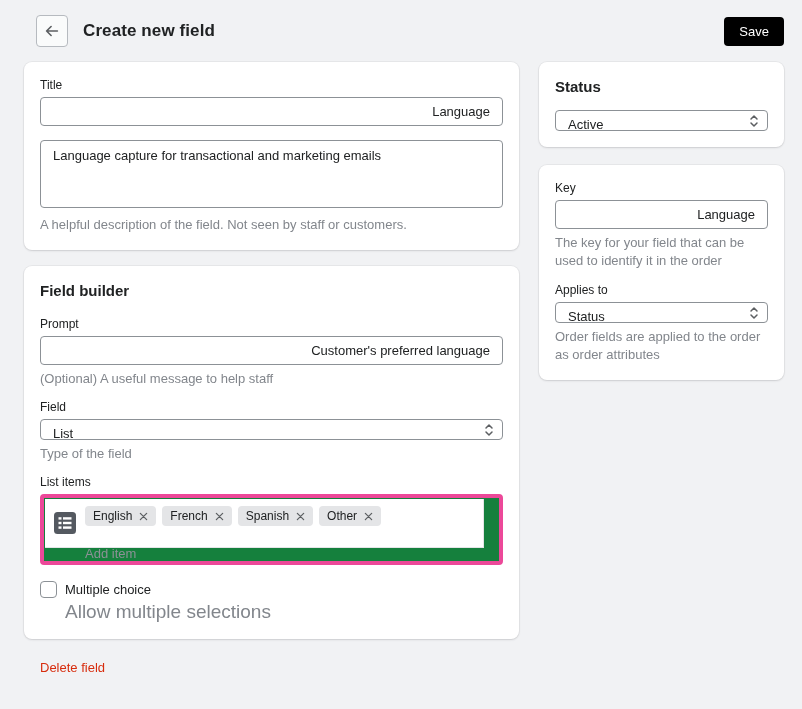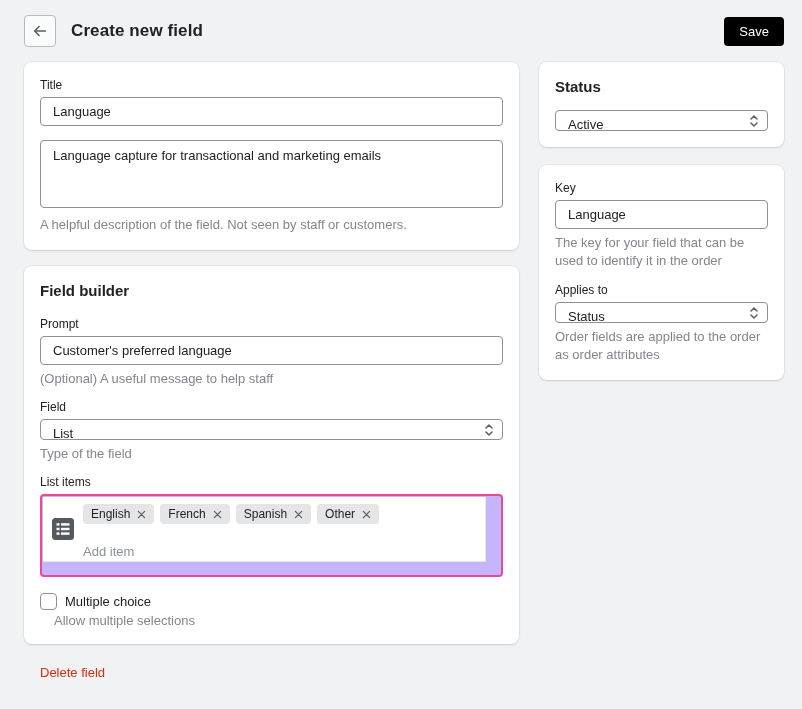--- a/index.html
+++ b/index.html
@@ -7,21 +7,21 @@
   body {
     font-family: "Liberation Sans", "DejaVu Sans", sans-serif;
     background: #f1f2f4;
     color: #202223;
     font-size: 13px;
     overflow: hidden;
   }
   .header {
     display: flex;
     align-items: center;
-    padding: 15px 18px 15px 24px;
+    padding: 15px 18px 15px 36px;
     height: 62px;
   }
   .back-btn {
     width: 32px; height: 32px;
     border: 1px solid #b6babf;
     border-radius: 4px;
     background: #fafbfb;
     display: flex; align-items: center; justify-content: center;
     cursor: pointer;
   }
@@ -66,20 +66,21 @@
     width: 100%;
     height: 29px;
     border: 1px solid #8c9196;
     border-radius: 4px;
     padding: 0 12px;
     font-size: 13px;
     font-family: inherit;
     color: #202223;
     background: #fff;
     outline: none;
+    text-align: right;
   }
   textarea.text-area {
     width: 100%;
     height: 68px;
     border: 1px solid #8c9196;
     border-radius: 4px;
     padding: 7px 12px;
     font-size: 13px;
     font-family: inherit;
     color: #202223;
@@ -111,24 +112,24 @@
   }
   .select-chevron {
     position: absolute;
     right: 7px; top: 50%;
     transform: translateY(-50%);
     display: flex;
   }
   
   .list-box {
     position: relative;
-    height: 83px;
-    border: 2px solid #ec4899;
-    border-radius: 4px;
-    background: #c4b5fd;
+    height: 71px;
+    border: 4px solid #ec4899;
+    border-radius: 4px;
+    background: #15803d;
     overflow: hidden;
   }
   .list-box-inner {
     position: absolute;
     top: 1px; left: 1px; right: 15px; bottom: 13px;
     background: #ffffff;
     border-right: 1px solid #e4e5e7;
     border-bottom: 1px solid #e4e5e7;
     display: flex;
   }
@@ -178,24 +179,24 @@
   .checkbox {
     width: 17px; height: 17px;
     border: 1px solid #8c9196;
     border-radius: 4px;
     background: #fff;
     cursor: pointer;
     flex: none;
   }
   .checkbox-label { margin-left: 8px; font-size: 13px; }
   .checkbox-help {
-    margin-left: 14px;
+    margin-left: 25px;
     margin-top: 3px;
     color: #82868c;
-    font-size: 13px;
+    font-size: 19px;
   }
   .delete-link {
     display: inline-block;
     margin: 21px 0 0 16px;
     font-size: 13px;
     text-decoration: none;
     cursor: pointer;
   }
 </style>
 </head>

